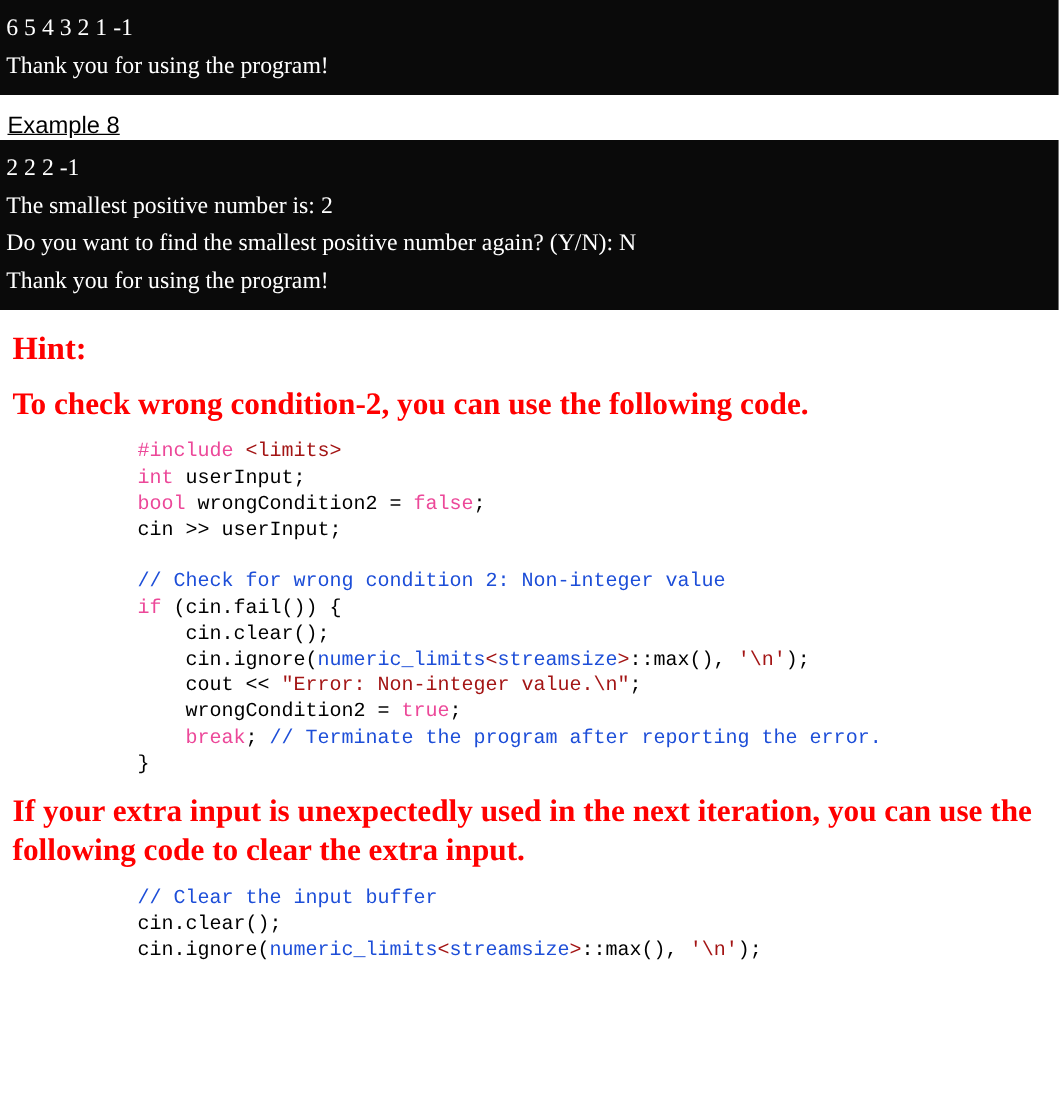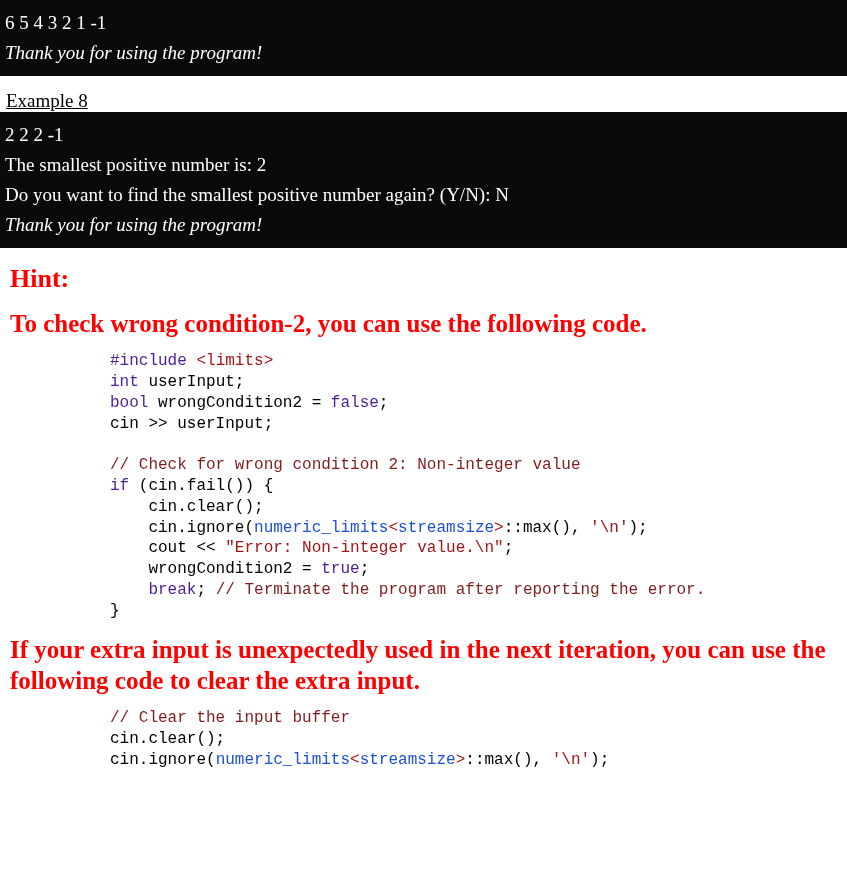--- a/index.html
+++ b/index.html
@@ -18,24 +18,23 @@
       margin: 0;
     }
     .console .line {
       margin: 8px 0;
     }
     .console .line:first-child {
       margin-top: 0;
     }
     .console .line:last-child {
       margin-bottom: 0;
-      font-style: italic;
     }
     .example-heading {
-      font-family: Liberation Serif, serif;
+      font-family: Liberation Sans, sans-serif;
       text-decoration: underline;
       font-size: 19px;
       margin: 6px 0 0 6px;
     }
     .hint-heading {
       color: #ff0000;
       font-family: "Times New Roman", serif;
       font-size: 26px;
       font-weight: bold;
       margin: 16px 10px 14px 10px;
@@ -48,23 +47,23 @@
       margin: 12px 10px 12px 10px;
       line-height: 1.25;
     }
     .code-block {
       font-family: Consolas, "Courier New", monospace;
       font-size: 16px;
       white-space: pre;
       margin: 8px 10px 8px 110px;
       line-height: 1.3;
     }
-    .code-kw { color: #4c1d95; }
+    .code-kw { color: #ec4899; }
     .code-type { color: #1d4ed8; }
-    .code-comment { color: #7f1d1d; }
+    .code-comment { color: #1d4ed8; }
     .code-str { color: #a31515; }
     .gap-white {
       height: 8px;
       background: white;
     }
   </style>
 </head>
 <body>
 
 <div class="console">

